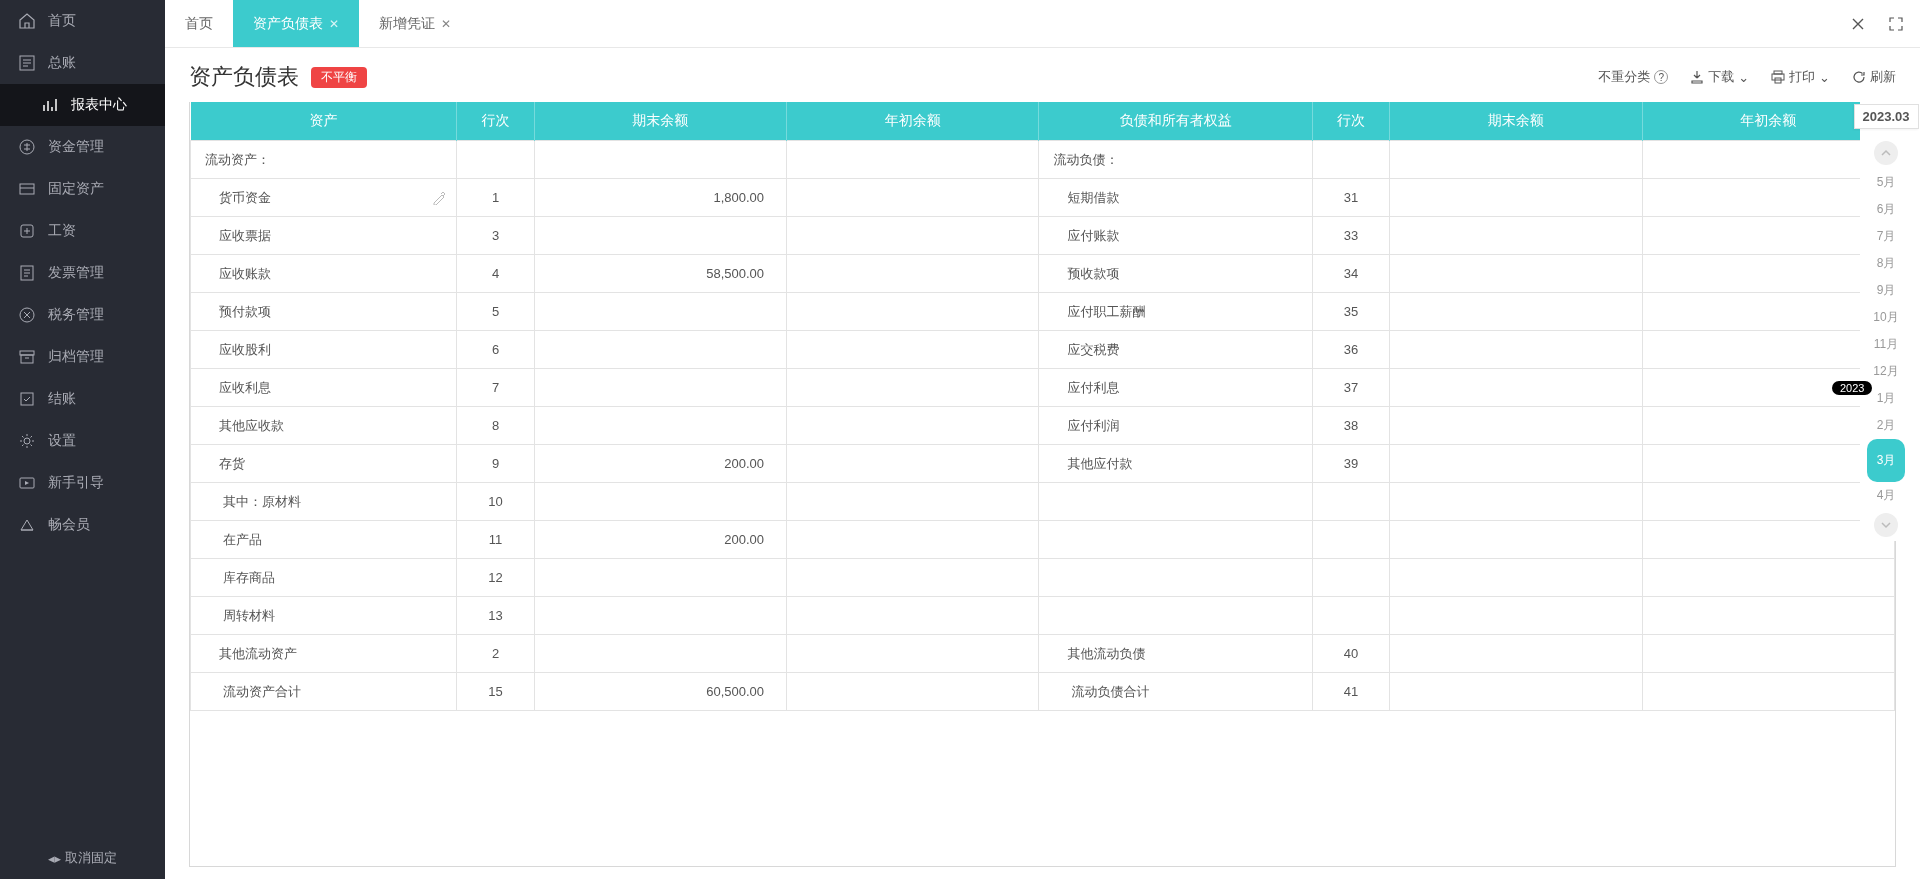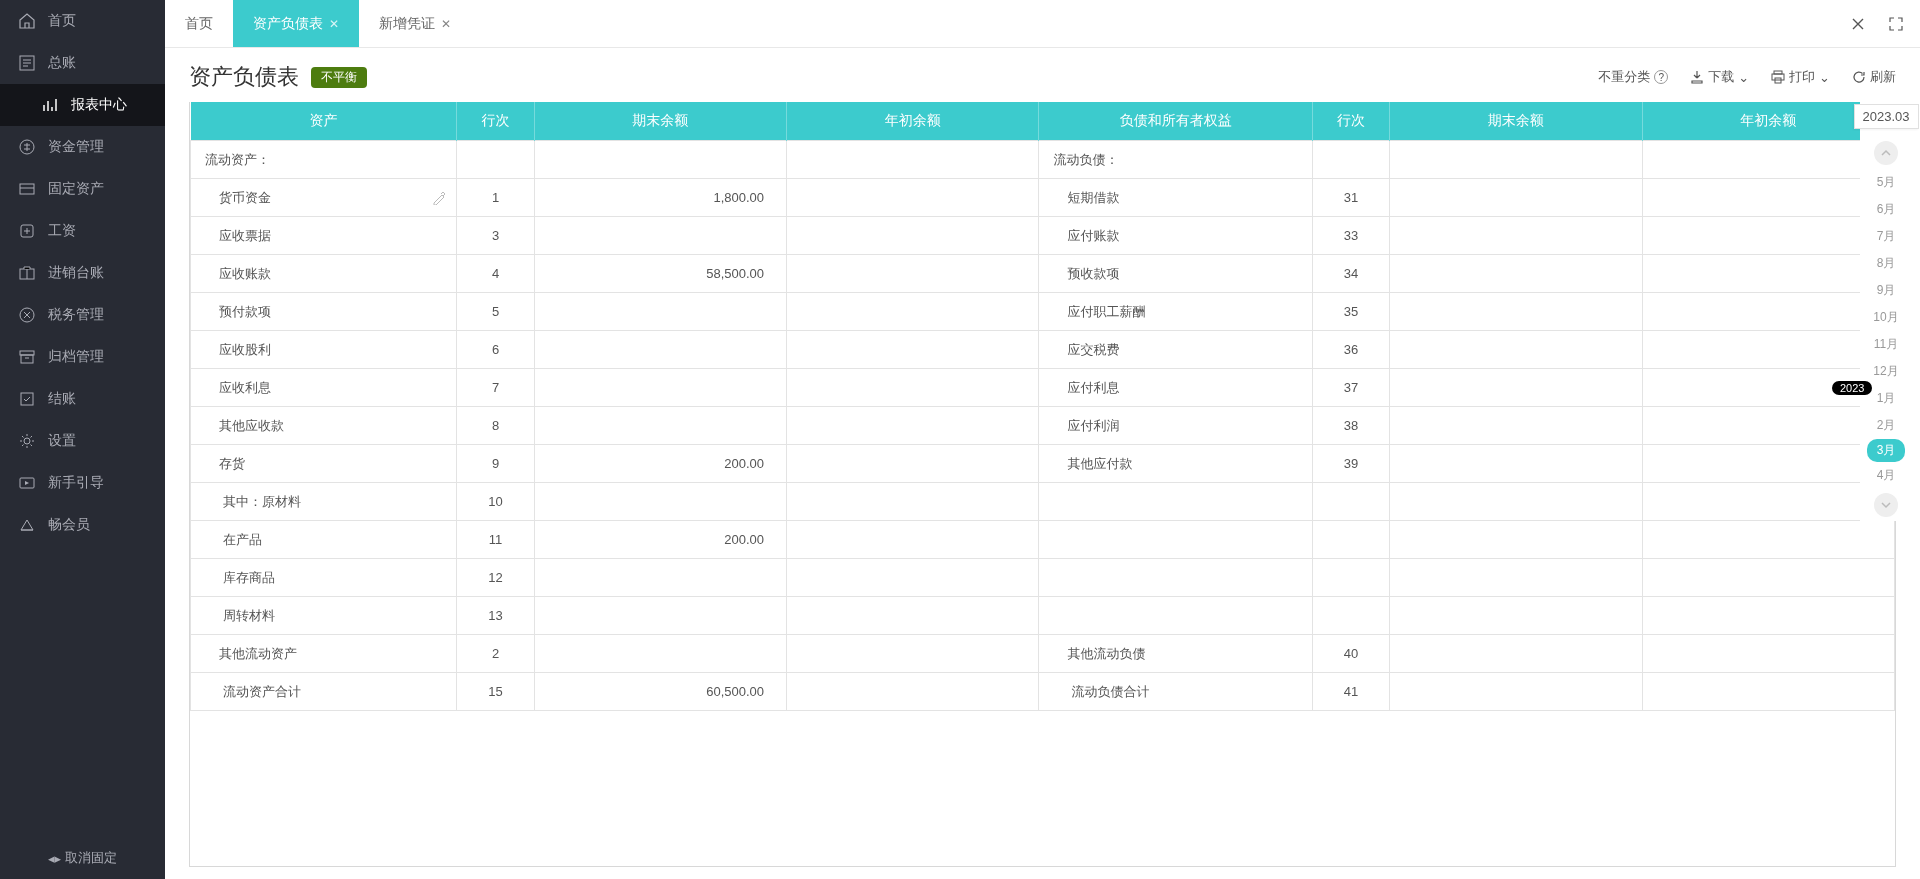--- a/index.html
+++ b/index.html
@@ -20,21 +20,21 @@
 .tabbar { display: flex; align-items: center; height: 48px; border-bottom: 1px solid #E8E8E8; position: relative; }
 .tab { padding: 0 20px; height: 100%; display: flex; align-items: center; gap: 6px; cursor: pointer; font-size: 14px; color: #666; }
 .tab.active { background: #3CCBCD; color: #fff; }
 .tab-close { font-size: 12px; opacity: 0.8; }
 .tabbar-actions { position: absolute; right: 12px; display: flex; gap: 14px; align-items: center; }
 .tabbar-icon-btn { width: 24px; height: 24px; display: flex; align-items: center; justify-content: center; cursor: pointer; color: #555; }
 
 
 .page-header { display: flex; align-items: center; padding: 14px 24px 10px; }
 .page-title { font-size: 22px; font-weight: 400; color: #333; }
-.badge { margin-left: 12px; background: #4d7c0f; color: #fff; padding: 2px 10px; border-radius: 4px; font-size: 12px; }
+.badge { margin-left: 12px; background: #ef4444; color: #fff; padding: 2px 10px; border-radius: 4px; font-size: 12px; }
 .page-actions { margin-left: auto; display: flex; gap: 22px; align-items: center; color: #555; font-size: 13px; }
 .action { display: flex; align-items: center; gap: 4px; cursor: pointer; }
 .help-icon { width: 14px; height: 14px; border: 1px solid #999; border-radius: 50%; display: inline-flex; align-items: center; justify-content: center; font-size: 10px; }
 
 
 .table-wrap { flex: 1; overflow: hidden; padding: 0 24px 12px; display: flex; }
 .table-scroll { flex: 1; overflow-y: auto; border: 1px solid #D8D8D8; border-top: none; position: relative; }
 .balance-table { width: 100%; border-collapse: collapse; table-layout: fixed; }
 .balance-table th { background: #3CCBCD; color: #fff; font-weight: 400; padding: 10px 8px; border-right: 1px solid rgba(255,255,255,0.3); font-size: 14px; }
 .balance-table td { border: 1px solid #E3E3E3; padding: 9px 14px; height: 38px; font-size: 13px; color: #555; position: relative; }
@@ -53,24 +53,24 @@
 .col-amount2 { width: 180px; }
 .col-liab { width: 195px; }
 .col-line2 { width: 55px; }
 .col-amount3 { width: 180px; }
 .col-amount4 { width: 180px; }
 
 .expand-toggle { position: absolute; right: 2px; top: 108px; color: #BBB; cursor: pointer; z-index: 5; font-size: 18px; }
 
 
 .period-panel { position: absolute; right: 8px; top: 102px; width: 52px; background: #fff; display: flex; flex-direction: column; align-items: center; font-size: 12px; color: #999; z-index: 10; }
-.period-year-lbl { background: #fff; border: 1px solid #E0E0E0; padding: 4px 8px; font-size: 13px; color: #555; margin-bottom: 8px; margin-top: 2px; box-shadow: -1px 1px 2px rgba(0,0,0,0.05); }
+.period-year-lbl { background: #fff; border: 1px solid #E0E0E0; padding: 4px 8px; font-size: 13px; color: #555; margin-bottom: 8px; margin-top: 2px; box-shadow: -1px 1px 2px rgba(0,0,0,0.05); font-weight: bold; }
 .period-arrow { width: 24px; height: 24px; border-radius: 50%; background: #EEE; display: flex; align-items: center; justify-content: center; color: #BBB; margin: 4px 0; cursor: pointer; }
 .period-month { padding: 5px 0; cursor: pointer; }
-.period-month.current { background: #3CCBCD; color: #fff; border-radius: 10px; padding: 3px 10px; text-align: center; }
+.period-month.current { background: #3CCBCD; color: #fff; border-radius: 10px; padding: 13px 10px; text-align: center; }
 .period-year-badge { position: absolute; left: -28px; background: #000000; color: #fff; padding: 1px 8px; border-radius: 10px; font-size: 11px; }
 
 svg { display: block; }
 </style>
 </head>
 <body>
 
 <div class="app">
 
   <div class="sidebar">
@@ -123,25 +123,25 @@
             <svg width="18" height="18" viewBox="0 0 18 18">
               <rect x="3" y="3" width="12" height="12" rx="2" stroke="currentColor" fill="none"></rect>
               <path d="M9 6v6M6 9h6" stroke="currentColor"></path>
             </svg>
           </span>
           <span>工资</span>
         </div>
         <div class="sidebar-item">
           <span class="sidebar-icon">
             <svg width="18" height="18" viewBox="0 0 18 18">
-              <rect x="2" y="5" width="14" height="10" stroke="currentColor" fill="none"></rect>
-              <path d="M6 5V3h6v2M9 5v10" stroke="currentColor"></path>
-            </svg>
-          </span>
-          <span>进销台账</span>
+              <rect x="3" y="2" width="12" height="14" stroke="currentColor" fill="none"></rect>
+              <path d="M6 6h6M6 9h6M6 12h4" stroke="currentColor"></path>
+            </svg>
+          </span>
+          <span>发票管理</span>
         </div>
         <div class="sidebar-item">
           <span class="sidebar-icon">
             <svg width="18" height="18" viewBox="0 0 18 18">
               <circle cx="9" cy="9" r="7" stroke="currentColor" fill="none"></circle>
               <path d="M6 6l6 6M12 6l-6 6" stroke="currentColor"></path>
             </svg>
           </span>
           <span>税务管理</span>
         </div>

